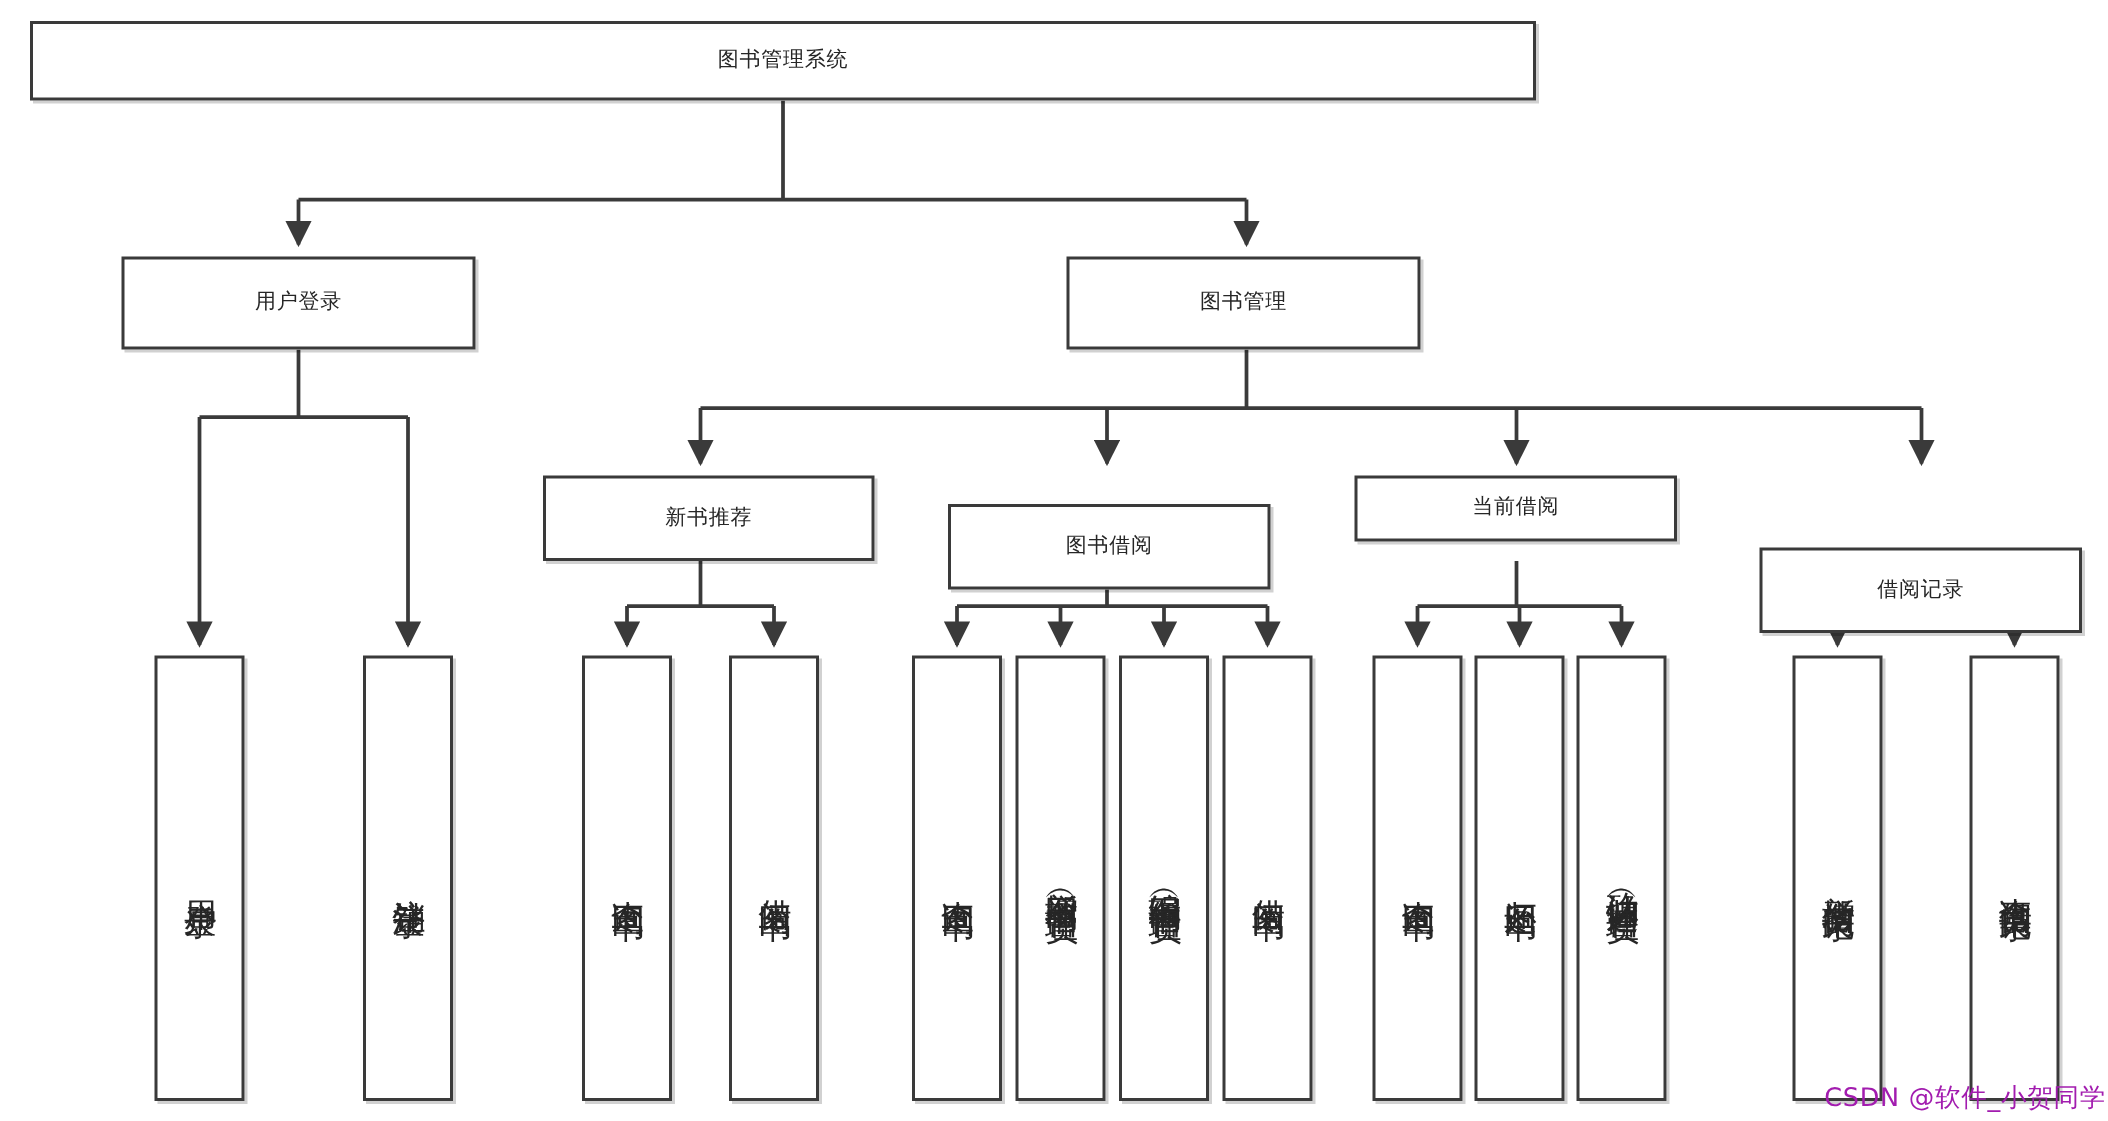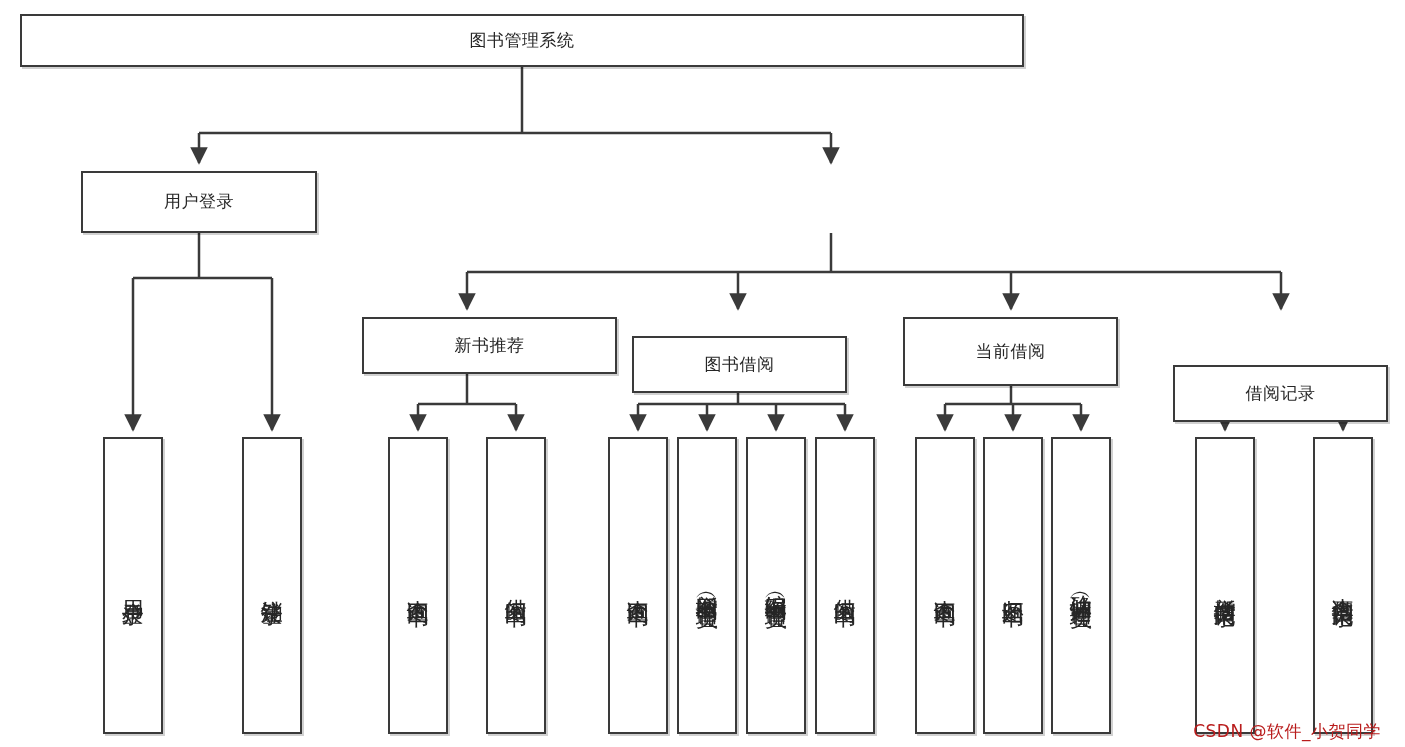--- a/index.html
+++ b/index.html
@@ -31,21 +31,21 @@
     box-sizing: border-box;
     border: 2px solid #3a3a3a;
     background: #ffffff;
     display: flex;
     align-items: center;
     justify-content: center;
     color: #262626;
     box-shadow: 2px 2px 0 0 rgba(0,0,0,0.18);
   }
   .node .label {
-    font-size: 17px;
+    font-size: 14px;
     line-height: 1.12;
     letter-spacing: 0.5px;
     white-space: nowrap;
     text-align: center;
   }
   
   .node.horiz .label {
     writing-mode: horizontal-tb;
   }
   
@@ -58,24 +58,24 @@
     writing-mode: vertical-rl;
     text-orientation: upright;
     font-size: 22px;
     line-height: 1.06;
     letter-spacing: 2px;
     white-space: nowrap;
     max-height: 100%;
   }
   .watermark {
     position: absolute;
-    right: 24px;
+    right: 1px;
     bottom: 4px;
     font-size: 17px;
-    color: #b91c1c;
+    color: #a21caf;
     white-space: nowrap;
     letter-spacing: 0.5px;
     font-family: "DejaVu Sans", "Liberation Sans", sans-serif;
   }
 </style>
 </head>
 <body>
 
 <div id="diagram">
 
@@ -129,28 +129,31 @@
     </g>
   </svg>
 
   <div class="node horiz" style="left:20px; top:14px; width:1004px; height:53px;">
     <span class="label">图书管理系统</span>
   </div>
 
   <div class="node horiz" style="left:81px; top:171px; width:236px; height:62px;">
     <span class="label">用户登录</span>
   </div>
-
-  <div class="node horiz" style="left:362px; top:317px; width:255px; height:57px;">
+  <div class="node horiz" style="left:711px; top:171px; width:236px; height:62px;">
+    <span class="label">图书管理</span>
+  </div>
+
+  <div class="node horiz" style="left:362px; top:317px; width:221px; height:57px;">
     <span class="label">新书推荐</span>
   </div>
   <div class="node horiz" style="left:632px; top:317px; width:215px; height:57px;margin-top:19px;">
     <span class="label">图书借阅</span>
   </div>
-  <div class="node horiz" style="left:903px; top:317px; width:215px; height:69px;">
+  <div class="node horiz" style="left:903px; top:317px; width:215px; height:44px;">
     <span class="label">当前借阅</span>
   </div>
   <div class="node horiz" style="left:1173px; top:317px; width:215px; height:57px;margin-top:48px;">
     <span class="label">借阅记录</span>
   </div>
 
   <div class="node vert" style="left:103px; top:437px; width:60px; height:297px;">
     <span class="label">用户登录</span>
   </div>
   <div class="node vert" style="left:242px; top:437px; width:60px; height:297px;">

